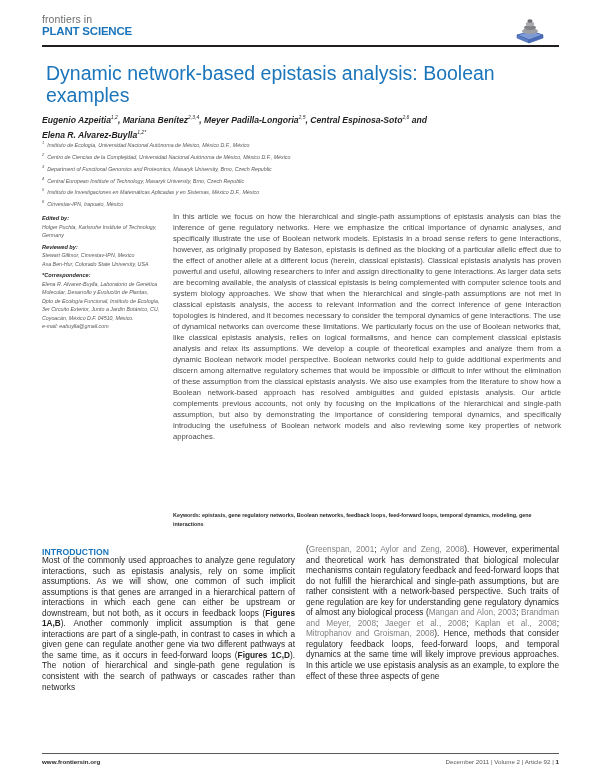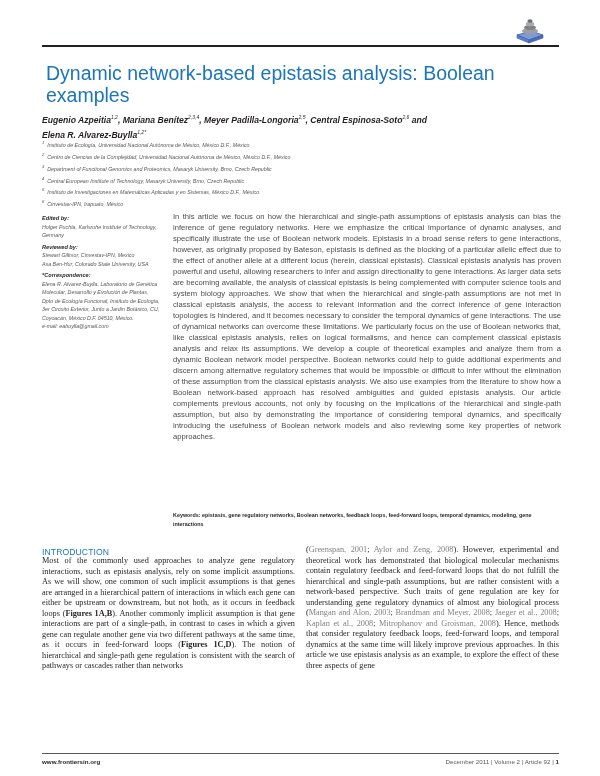--- a/index.html
+++ b/index.html
@@ -29,38 +29,42 @@
   
   .sidebar { position: absolute; left: 42px; top: 214px; width: 118px; font-size: 5.3px; line-height: 8.5px; color: #58595b; font-style: italic; }
   .sidebar .label { font-weight: bold; color: #231f20; display: block; font-size: 5.6px; }
   .sidebar .block { margin-bottom: 3px; }
 
   
   .abstract { position: absolute; left: 173px; top: 211px; width: 388px; font-size: 7.65px; line-height: 11px; color: #4d4d4f; text-align: justify; margin: 0; }
   .keywords { position: absolute; left: 173px; top: 511px; width: 388px; font-size: 5.4px; line-height: 9px; color: #231f20; font-weight: bold; }
 
   
-  .section-heading { position: absolute; left: 42px; top: 547px; font-size: 8.6px; font-weight: normal; color: #1b75bb; letter-spacing: 0.1px; }
-  .body-col { position: absolute; top: 556px; width: 253px; font-family: Liberation Serif, serif; font-size: 8.25px; line-height: 10.55px; color: #231f20; text-align: justify; margin: 0; }
+  .section-heading { position: absolute; left: 42px; top: 547px; font-size: 8.6px; font-weight: bold; color: #1b75bb; letter-spacing: 0.1px; }
+  .body-col { position: absolute; top: 556px; width: 253px; font-family: Liberation Sans, sans-serif; font-size: 8.25px; line-height: 10.55px; color: #231f20; text-align: justify; margin: 0; }
   .body-col.left { left: 42px; }
   .body-col.right { left: 306px; top: 545px; }
   .body-col .fig { font-weight: bold; }
   .body-col .cite { color: #808285; }
 
   
   .footer-rule { position: absolute; left: 42px; top: 753px; width: 517px; height: 1px; background: #58595b; }
   .footer-url { position: absolute; left: 42px; top: 758px; font-size: 6.2px; font-weight: bold; color: #231f20; }
   .footer-meta { position: absolute; right: 41px; top: 758px; font-size: 6.2px; color: #58595b; }
   .footer-meta .page-no { font-weight: bold; color: #231f20; }
 </style>
 </head>
 <body>
 
 <div class="page">
 
+  <div class="journal-logo">
+    <span class="frontiers">frontiers in</span>
+    <span class="plant">PLANT SCIENCE</span>
+  </div>
 
 
   <svg class="article-logo" viewBox="0 0 30 26">
     <polygon points="2,17 16,13 28,17 14,22" fill="#7f9bd6" stroke="#3a5ba8" stroke-width="0.8"></polygon>
     <polygon points="2,17 14,22 14,25 2,20" fill="#5d7fc6" stroke="#3a5ba8" stroke-width="0.6"></polygon>
     <polygon points="14,22 28,17 28,20 14,25" fill="#4a6cb8" stroke="#3a5ba8" stroke-width="0.6"></polygon>
     <ellipse cx="15" cy="13" rx="8" ry="3" fill="#9d9fa2"></ellipse>
     <ellipse cx="15" cy="9.5" rx="6" ry="2.6" fill="#808285"></ellipse>
     <ellipse cx="15" cy="6" rx="4.2" ry="2.2" fill="#a7a9ac"></ellipse>
     <ellipse cx="15" cy="3" rx="2.6" ry="1.8" fill="#6d6e71"></ellipse>

